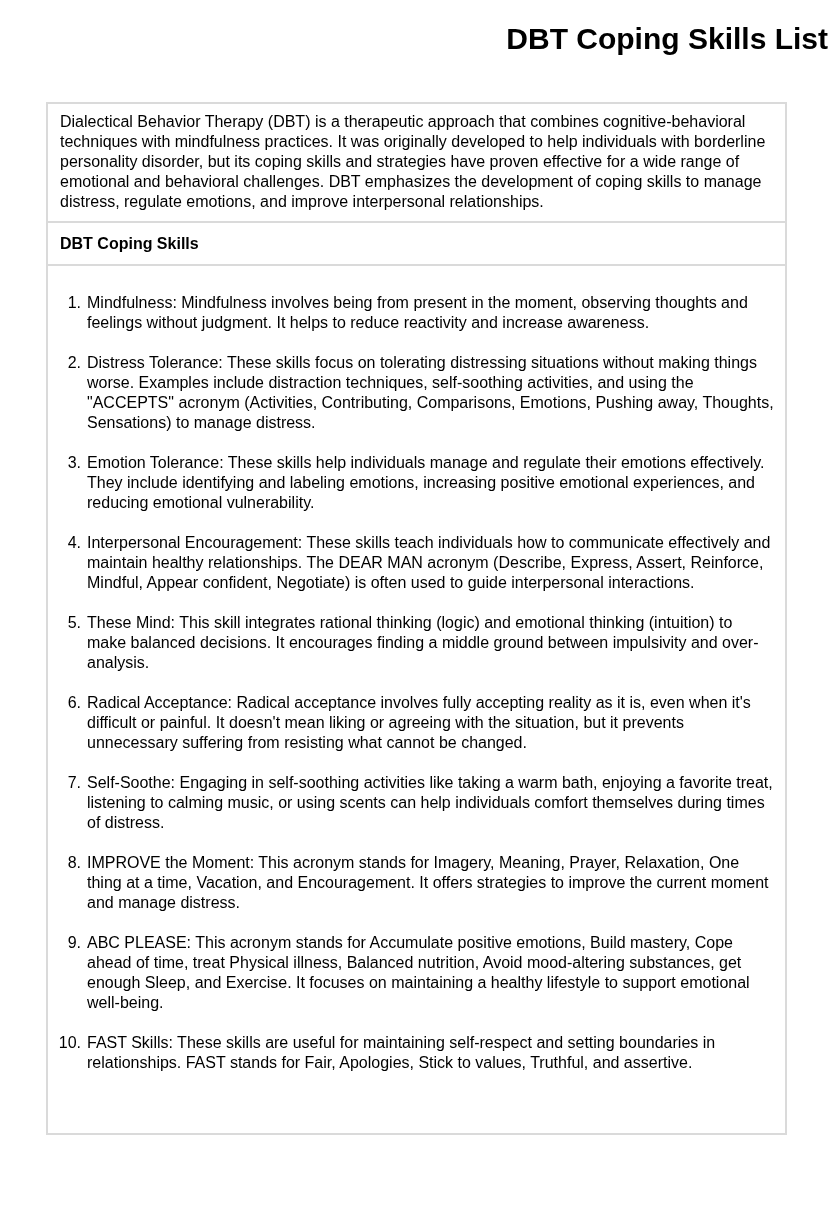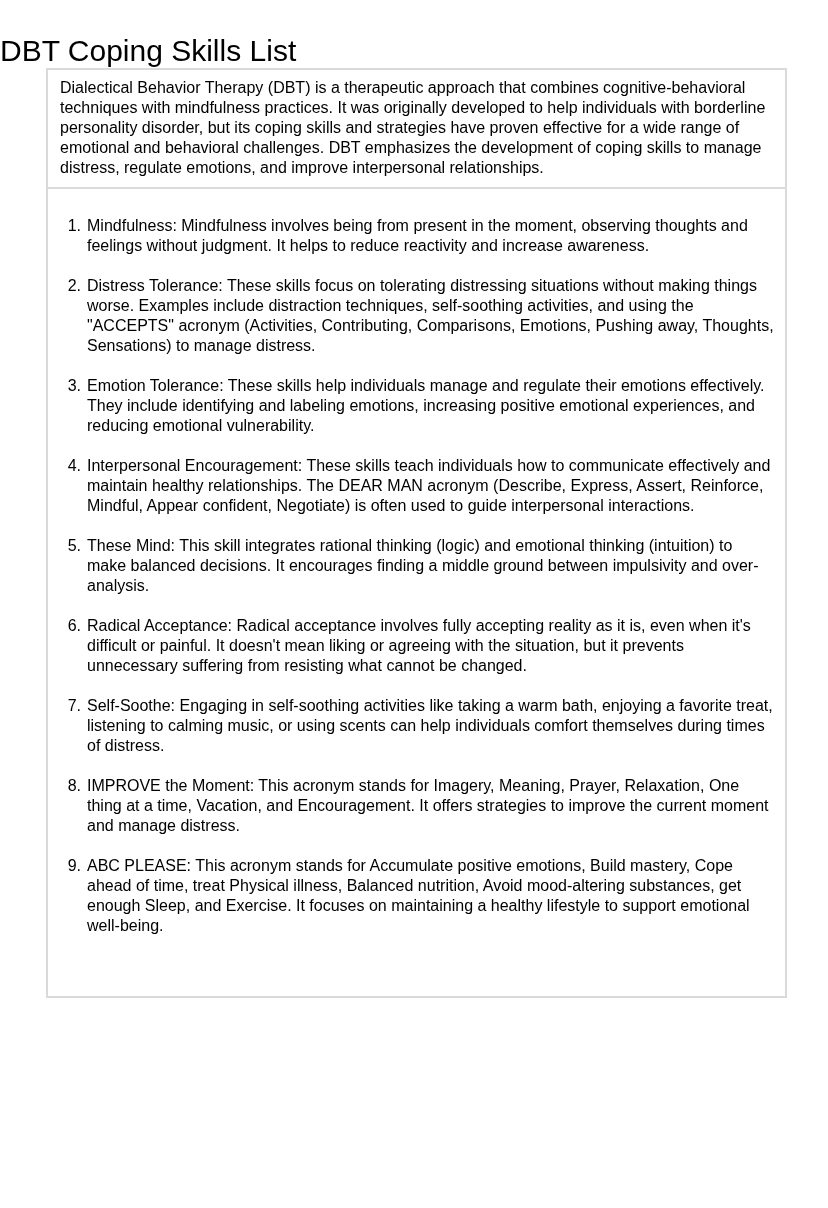--- a/index.html
+++ b/index.html
@@ -10,28 +10,29 @@
     color: #000000;
   }
   .page {
     width: 828px;
     min-height: 1208px;
     background: #ffffff;
     position: relative;
   }
   .doc-title {
     margin: 0;
-    padding-top: 34px;
+    padding-top: 22px;
     font-size: 30px;
     line-height: 34px;
-    font-weight: normal;
-    text-align: left;
+    font-weight: bold;
+    text-align: right;
     color: #000000;
   }
   .doc-box {
+    margin-top: 46px;
     margin-left: 46px;
     width: 741px;
     box-sizing: border-box;
     border: 2px solid #dadada;
     background: #ffffff;
   }
   .doc-section {
     box-sizing: border-box;
   }
   .doc-section + .doc-section {
@@ -86,20 +87,23 @@
 <div class="page">
 
   <h1 class="doc-title">DBT Coping Skills List</h1>
 
   <div class="doc-box">
 
     <div class="doc-section intro-section">
       <p>Dialectical Behavior Therapy (DBT) is a therapeutic approach that combines cognitive-behavioral techniques with mindfulness practices. It was originally developed to help individuals with borderline personality disorder, but its coping skills and strategies have proven effective for a wide range of emotional and behavioral challenges. DBT emphasizes the development of coping skills to manage distress, regulate emotions, and improve interpersonal relationships.</p>
     </div>
 
+    <div class="doc-section header-section">
+      <h2>DBT Coping Skills</h2>
+    </div>
 
     <div class="doc-section list-section">
       <ol class="skills-list">
           <li>
     <span class="li-num">1.</span><span class="term">Mindfulness</span><span class="sep">: </span><span class="desc">Mindfulness involves being from present in the moment, observing thoughts and feelings without judgment. It helps to reduce reactivity and increase awareness.</span>
   </li>
           <li>
     <span class="li-num">2.</span><span class="term">Distress Tolerance</span><span class="sep">: </span><span class="desc">These skills focus on tolerating distressing situations without making things worse. Examples include distraction techniques, self-soothing activities, and using the "ACCEPTS" acronym (Activities, Contributing, Comparisons, Emotions, Pushing away, Thoughts, Sensations) to manage distress.</span>
   </li>
           <li>
@@ -116,17 +120,20 @@
   </li>
           <li>
     <span class="li-num">7.</span><span class="term">Self-Soothe</span><span class="sep">: </span><span class="desc">Engaging in self-soothing activities like taking a warm bath, enjoying a favorite treat, listening to calming music, or using scents can help individuals comfort themselves during times of distress.</span>
   </li>
           <li>
     <span class="li-num">8.</span><span class="term">IMPROVE the Moment</span><span class="sep">: </span><span class="desc">This acronym stands for Imagery, Meaning, Prayer, Relaxation, One thing at a time, Vacation, and Encouragement. It offers strategies to improve the current moment and manage distress.</span>
   </li>
           <li>
     <span class="li-num">9.</span><span class="term">ABC PLEASE</span><span class="sep">: </span><span class="desc">This acronym stands for Accumulate positive emotions, Build mastery, Cope ahead of time, treat Physical illness, Balanced nutrition, Avoid mood-altering substances, get enough Sleep, and Exercise. It focuses on maintaining a healthy lifestyle to support emotional well-being.</span>
   </li>
+          <li>
+    <span class="li-num">10.</span><span class="term">FAST Skills</span><span class="sep">: </span><span class="desc">These skills are useful for maintaining self-respect and setting boundaries in relationships. FAST stands for Fair, Apologies, Stick to values, Truthful, and assertive.</span>
+  </li>
         </ol>
     </div>
 
   </div>
 </div>
 
 </body></html>

